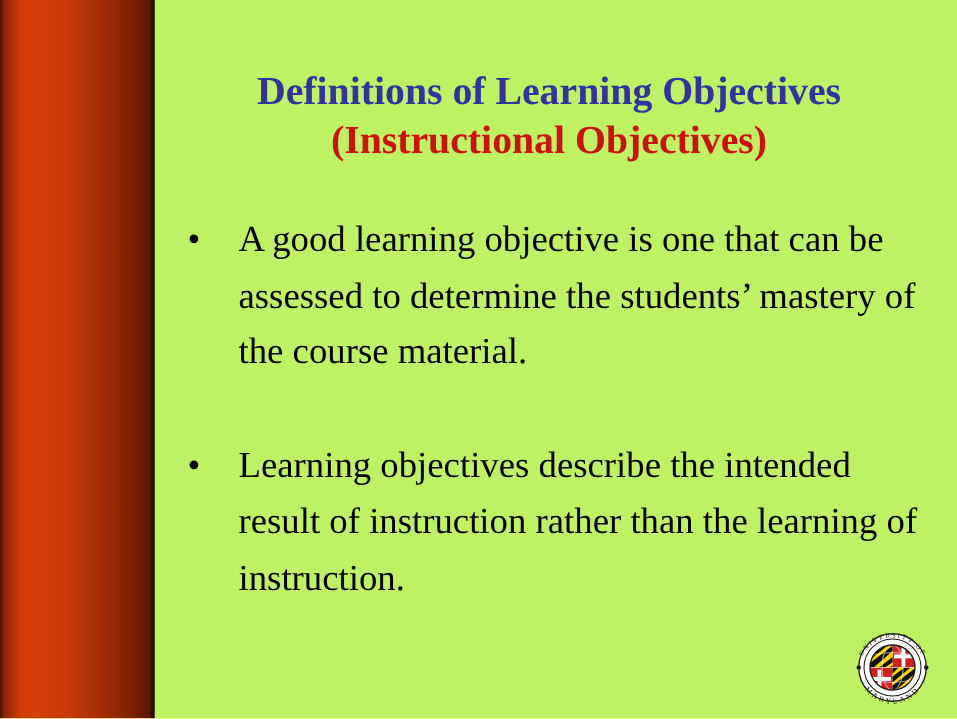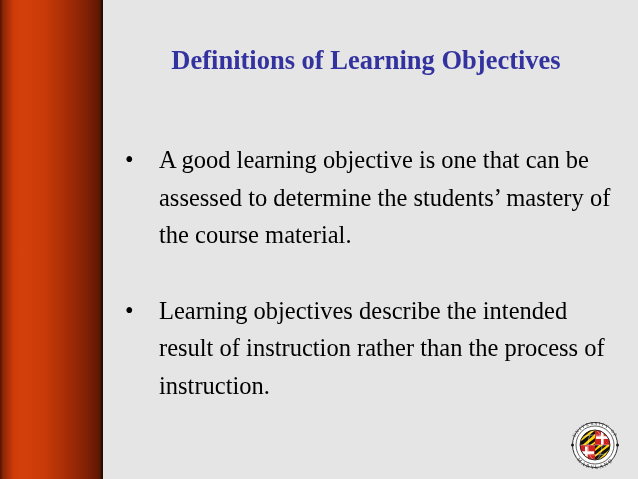--- a/index.html
+++ b/index.html
@@ -11,21 +11,21 @@
     width: 638px;
     height: 479px;
     overflow: hidden;
     font-family: "Liberation Serif", "DejaVu Serif", serif;
   }
 
   #slide {
     position: relative;
     width: 638px;
     height: 479px;
-    background: #e5e5e5;
+    background: #bef264;
     overflow: hidden;
   }
 
   
   #side-bar {
     position: absolute;
     left: 0;
     top: 0;
     width: 103px;
     height: 479px;
@@ -111,32 +111,33 @@
 </head>
 <body>
 
 <div id="slide">
 
   <div id="side-bar"></div>
   <div id="side-bar-edge"></div>
 
   <div id="title-block">
     <div class="title-line" id="title-line-1">Definitions of Learning Objectives</div>
+    <div class="title-line" id="title-line-2">(Instructional Objectives)</div>
   </div>
 
   <div id="body-block">
 
     <div class="bullet-item">
       <span class="bullet-marker">•</span>
       <span class="bullet-text">A good learning objective is one that can be  assessed to determine the students’ mastery of the course material.</span>
     </div>
 
     <div class="bullet-item">
       <span class="bullet-marker">•</span>
-      <span class="bullet-text">Learning objectives describe the intended result of instruction rather than the process of instruction.</span>
+      <span class="bullet-text">Learning objectives describe the intended result of instruction rather than the learning of instruction.</span>
     </div>
 
   </div>
 
   <div id="logo">
     <svg width="64" height="64" viewBox="0 0 64 64" aria-hidden="true">
       <defs>
         <path id="arcTop" d="M 10,34 A 22,22 0 0 1 54,34" fill="none"></path>
         <path id="arcBot" d="M 9,33 A 23,23 0 0 0 55,33" fill="none"></path>
         <clipPath id="globeClip">

